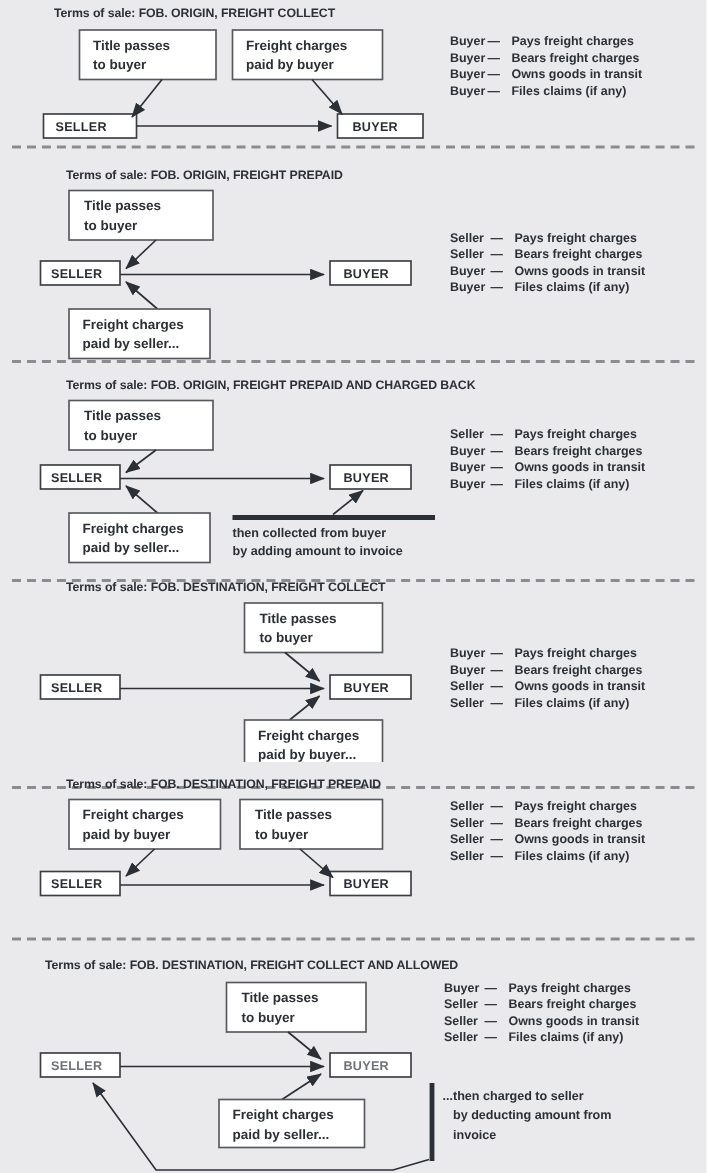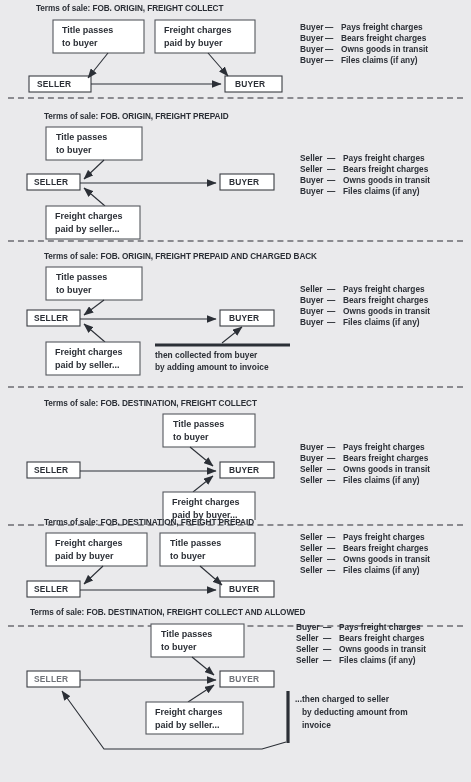--- a/index.html
+++ b/index.html
@@ -205,21 +205,21 @@
       <text class="t-bullet" x="300" y="66">Buyer</text>
       <text class="t-bullet" x="327" y="66">—</text>
       <text class="t-bullet" x="343" y="66">Owns goods in transit</text>
       <text class="t-bullet" x="300" y="77">Buyer</text>
       <text class="t-bullet" x="327" y="77">—</text>
       <text class="t-bullet" x="343" y="77">Files claims (if any)</text>
     </svg>
   </div>
   <div class="sep" style="top:386px"></div>
 
-  <div class="panel" style="top:394px;height:126px">
+  <div class="panel" style="top:382px;height:126px">
     <svg viewBox="0 0 471 126" height="126">
       <text class="t-title" x="44" y="12">Terms of sale: FOB. DESTINATION, FREIGHT COLLECT</text>
 
       <rect class="bx" x="163" y="20" width="92" height="33"></rect>
       <text class="t-box" x="173" y="33">Title passes</text>
       <text class="t-box" x="173" y="46">to buyer</text>
 
       <rect class="bx-node" x="27" y="68" width="53" height="16"></rect>
       <text class="t-node" x="34" y="79">SELLER</text>
 
@@ -281,21 +281,21 @@
       <text class="t-bullet" x="300" y="49">Seller</text>
       <text class="t-bullet" x="327" y="49">—</text>
       <text class="t-bullet" x="343" y="49">Owns goods in transit</text>
       <text class="t-bullet" x="300" y="60">Seller</text>
       <text class="t-bullet" x="327" y="60">—</text>
       <text class="t-bullet" x="343" y="60">Files claims (if any)</text>
     </svg>
   </div>
   <div class="sep" style="top:625px"></div>
 
-  <div class="panel" style="top:601px;height:150px">
+  <div class="panel" style="top:632px;height:150px">
     <svg viewBox="0 0 471 150" height="150">
       <text class="t-title" x="30" y="14">Terms of sale: FOB. DESTINATION, FREIGHT COLLECT AND ALLOWED</text>
 
       <rect class="bx" x="151" y="23" width="93" height="33"></rect>
       <text class="t-box" x="161" y="36">Title passes</text>
       <text class="t-box" x="161" y="49">to buyer</text>
 
       <rect class="bx-node" x="27" y="70" width="53" height="16"></rect>
       <text class="t-node t-faded" x="34" y="81">SELLER</text>
 

